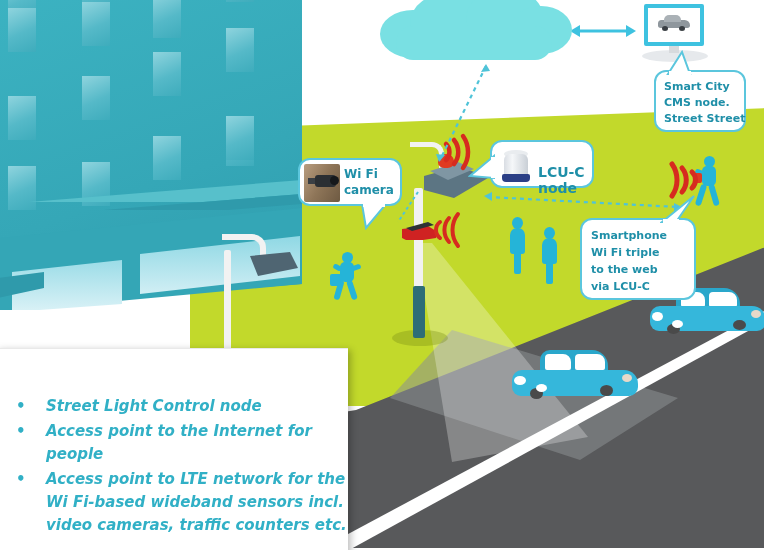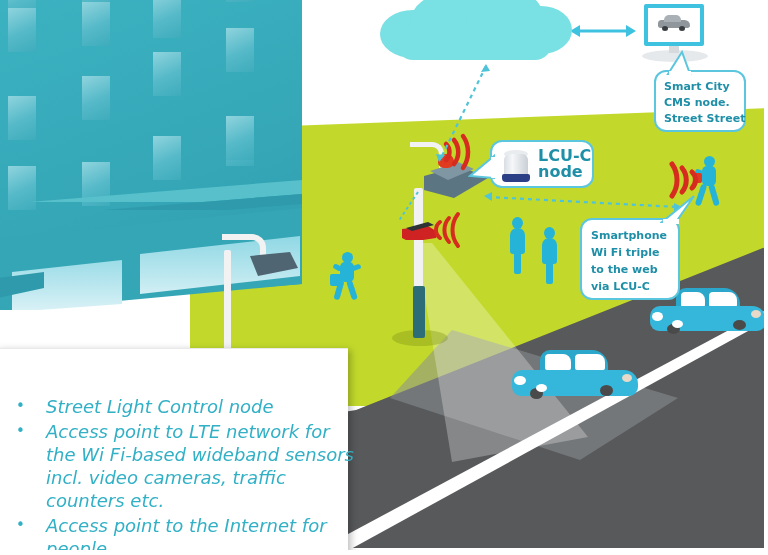--- a/index.html
+++ b/index.html
@@ -100,21 +100,21 @@
 
   
   #infobox{position:absolute;left:-4px;top:348px;width:352px;height:207px;
      background:#ffffff;box-shadow:3px 2px 7px rgba(0,0,0,.25);
      border-top:1px solid #e9e9e9;}
   #infobox .head{position:absolute;left:10px;top:12px;width:330px;
      color:#31b0c6;font-size:15px;font-weight:bold;font-style:italic;
      font-family:"DejaVu Sans","Liberation Sans",sans-serif;}
   #infobox ul{position:absolute;left:4px;top:46px;width:342px;margin:0;
      padding:0 0 0 16px;list-style:none;}
-  #infobox li{position:relative;color:#31b0c6;font-size:18px;font-weight:normal;
+  #infobox li{position:relative;color:#31b0c6;font-size:15px;font-weight:bold;
      font-style:italic;line-height:23px;padding-left:30px;margin:0 0 2px 0;
      font-family:"DejaVu Sans","Liberation Sans",sans-serif;}
   #infobox li:before{content:"\2022";position:absolute;left:0;top:0;
      color:#31b0c6;font-size:15px;}
 
   
   .frame{position:absolute;background:#ffffff;}
 </style>
 </head>
 <body>
@@ -332,28 +332,44 @@
       <div class="mon-frame"></div>
       <div class="mon-car">
         <div class="abs" style="left:4px;top:6px;width:32px;height:8px;background:#8f979d;border-radius:4px 6px 3px 3px;"></div>
         <div class="abs" style="left:10px;top:1px;width:17px;height:7px;background:#aab1b6;border-radius:5px 5px 0 0;"></div>
         <div class="abs" style="left:8px;top:12px;width:6px;height:5px;background:#3a3f44;border-radius:50%;"></div>
         <div class="abs" style="left:25px;top:12px;width:6px;height:5px;background:#3a3f44;border-radius:50%;"></div>
       </div>
     </div>
   </div>
 
+  <div class="callout" style="left:298px;top:158px;width:104px;height:48px;">
+    <div class="campic" style="left:4px;top:4px;width:36px;height:38px;border-radius:2px;">
+      <div class="cam-arm" style="left:4px;top:14px;width:9px;height:6px;"></div>
+      <div class="cam-body" style="left:11px;top:11px;width:21px;height:12px;"></div>
+      <div class="cam-lens" style="left:26px;top:12px;width:9px;height:9px;"></div>
+    </div>
+    <div class="txt" style="position:absolute;left:44px;top:6px;width:56px;font-size:12px;line-height:16px;">
+      <span>Wi Fi</span><br>
+      <span>camera</span>
+    </div>
+
+    <svg class="abs" style="left:60px;top:44px;" width="34" height="26" viewBox="0 0 34 26">
+      <polygon points="2,0 26,0 6,24" fill="#ffffff" stroke="#5bc6dd" stroke-width="2"></polygon>
+      <rect x="3" y="-3" width="22" height="6" fill="#ffffff"></rect>
+    </svg>
+  </div>
 
   <div class="callout" style="left:490px;top:140px;width:104px;height:48px;">
     <div class="abs" style="left:8px;top:6px;width:32px;height:36px;">
       <div class="dev-top" style="left:4px;top:2px;width:24px;height:8px;"></div>
       <div class="dev-dome" style="left:4px;top:6px;width:24px;height:22px;"></div>
       <div class="dev-base" style="left:2px;top:26px;width:28px;height:8px;"></div>
     </div>
-    <div class="txt" style="position:absolute;left:46px;top:6px;width:54px;font-size:16px;line-height:16px;">
+    <div class="txt" style="position:absolute;left:46px;top:22px;width:54px;font-size:14px;line-height:16px;">
       <span>LCU-C</span><br>
       <span>node</span>
     </div>
 
     <svg class="abs" style="left:-24px;top:12px;" width="28" height="28" viewBox="0 0 28 28">
       <polygon points="26,2 26,24 2,22" fill="#ffffff" stroke="#5bc6dd" stroke-width="2"></polygon>
       <rect x="23" y="3" width="6" height="21" fill="#ffffff"></rect>
     </svg>
   </div>
 
@@ -363,38 +379,38 @@
       <span>CMS node.</span><br>
       <span>Street Street</span>
     </div>
 
     <svg class="abs" style="left:10px;top:-22px;" width="30" height="26" viewBox="0 0 30 26">
       <polygon points="2,24 16,2 24,24" fill="#ffffff" stroke="#5bc6dd" stroke-width="2"></polygon>
       <rect x="3" y="21" width="22" height="6" fill="#ffffff"></rect>
     </svg>
   </div>
 
-  <div class="callout" style="left:580px;top:218px;width:100px;height:82px;">
+  <div class="callout" style="left:580px;top:218px;width:116px;height:82px;">
     <div class="txt" style="position:absolute;left:9px;top:7px;width:100px;font-size:11px;line-height:17px;">
       <span>Smartphone</span><br>
       <span>Wi Fi triple</span><br>
       <span>to the web</span><br>
       <span>via LCU-C</span>
     </div>
 
     <svg class="abs" style="left:78px;top:-26px;" width="38" height="30" viewBox="0 0 38 30">
       <polygon points="2,28 34,2 16,28" fill="#ffffff" stroke="#5bc6dd" stroke-width="2"></polygon>
       <rect x="3" y="25" width="16" height="6" fill="#ffffff"></rect>
     </svg>
   </div>
 
   <div id="infobox">
     <ul>
       <li>Street Light Control node</li>
+      <li>Access point to the Internet for people</li>
       <li>Access point to LTE network for the Wi Fi-based wideband sensors incl. video cameras, traffic counters etc.</li>
-      <li>Access point to the Internet for people</li>
     </ul>
   </div>
 
   <div class="frame" style="left:0;bottom:0;width:768px;height:5px;"></div>
   <div class="frame" style="right:0;top:0;width:4px;height:555px;"></div>
 
 </div>
 
 </body></html>

